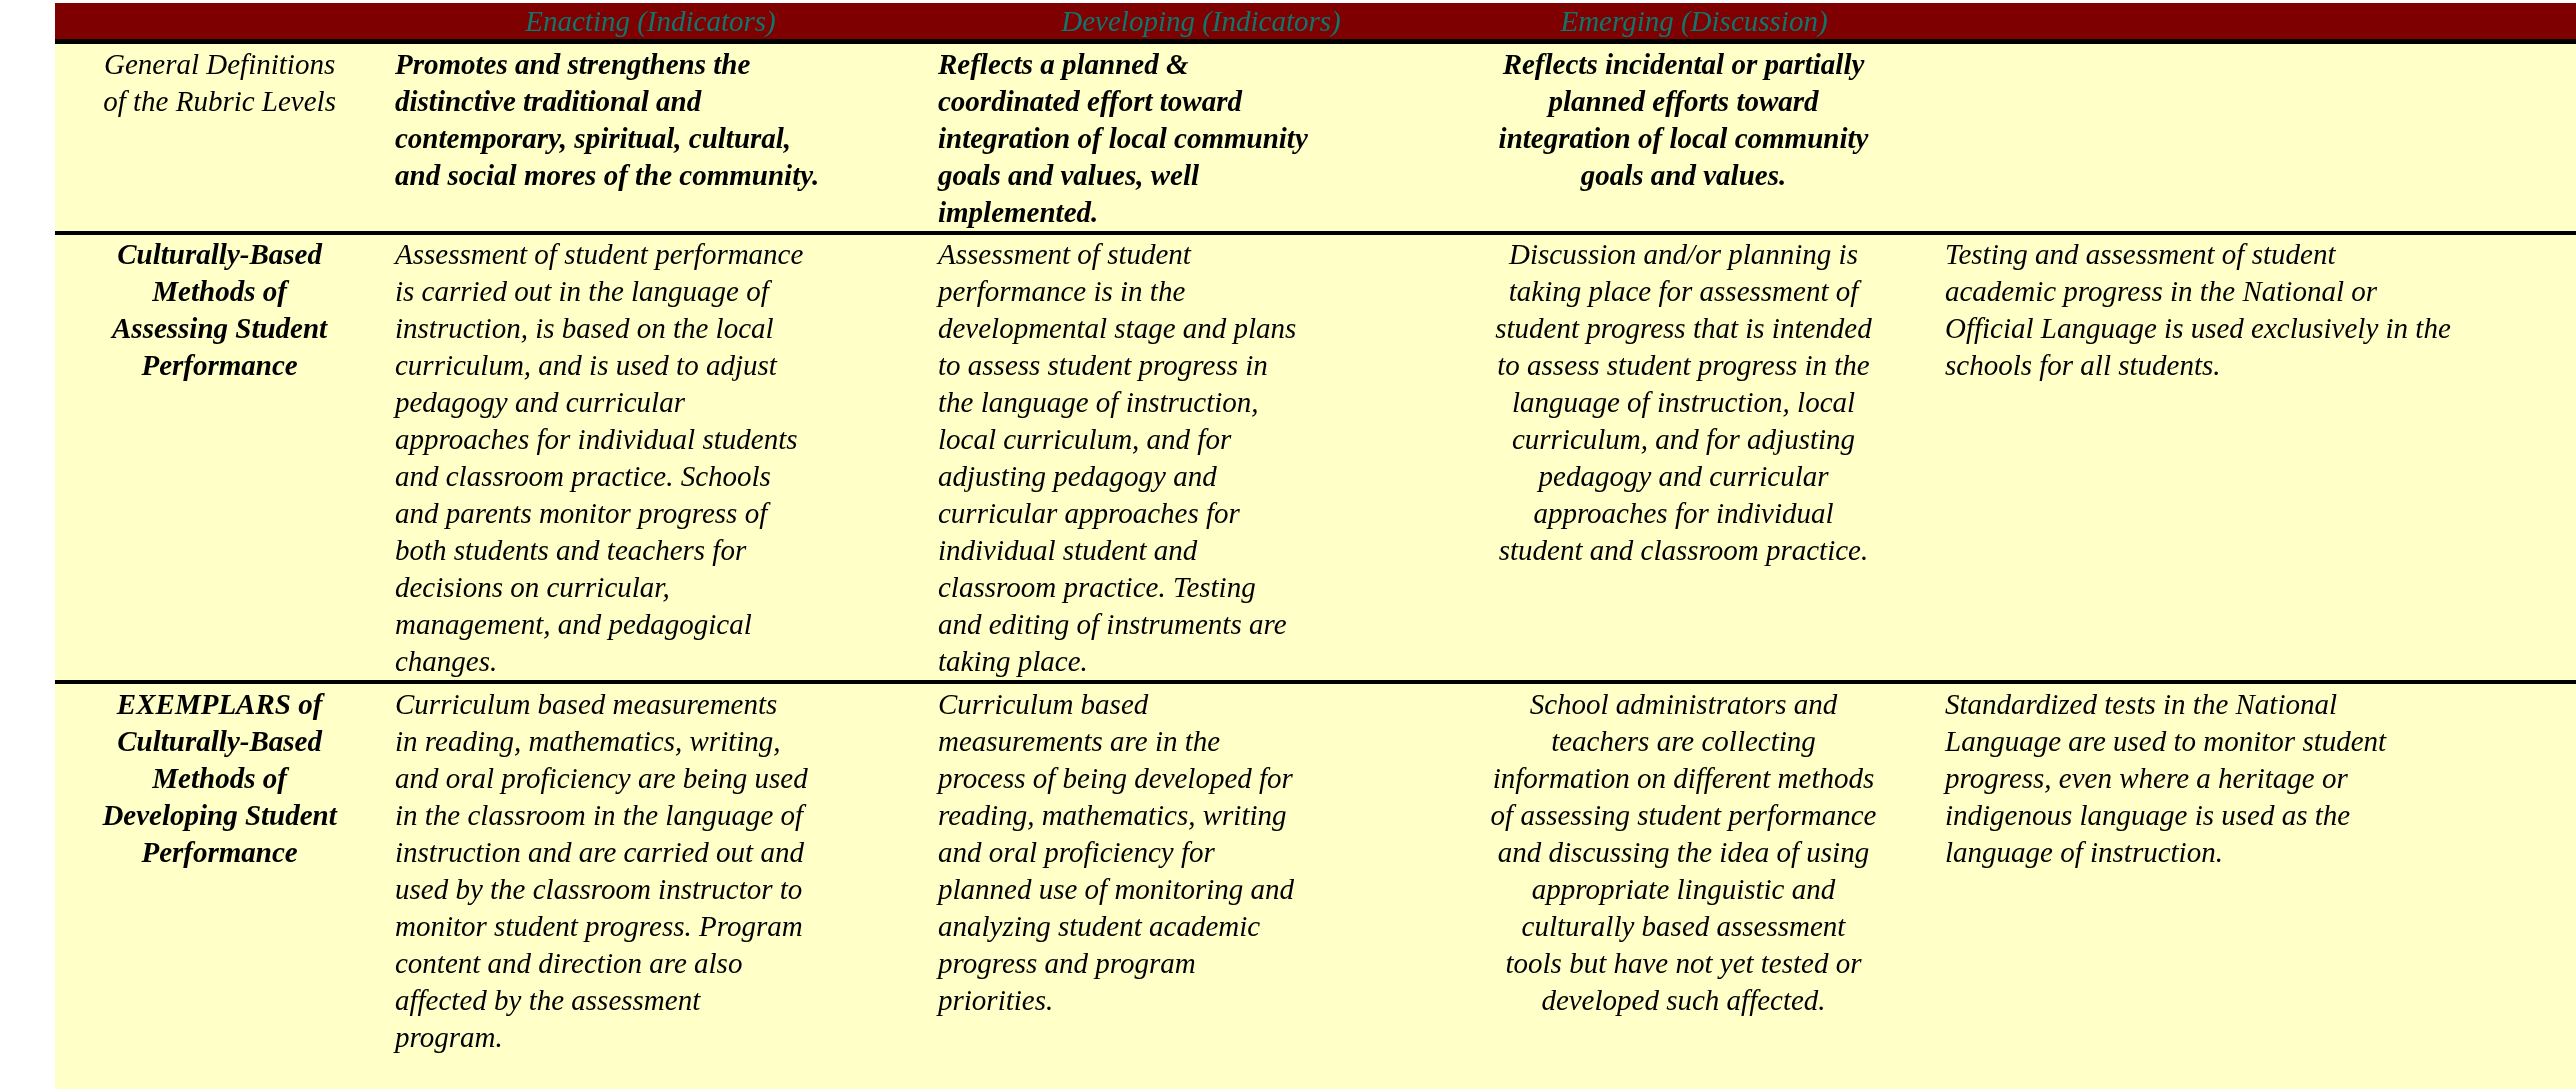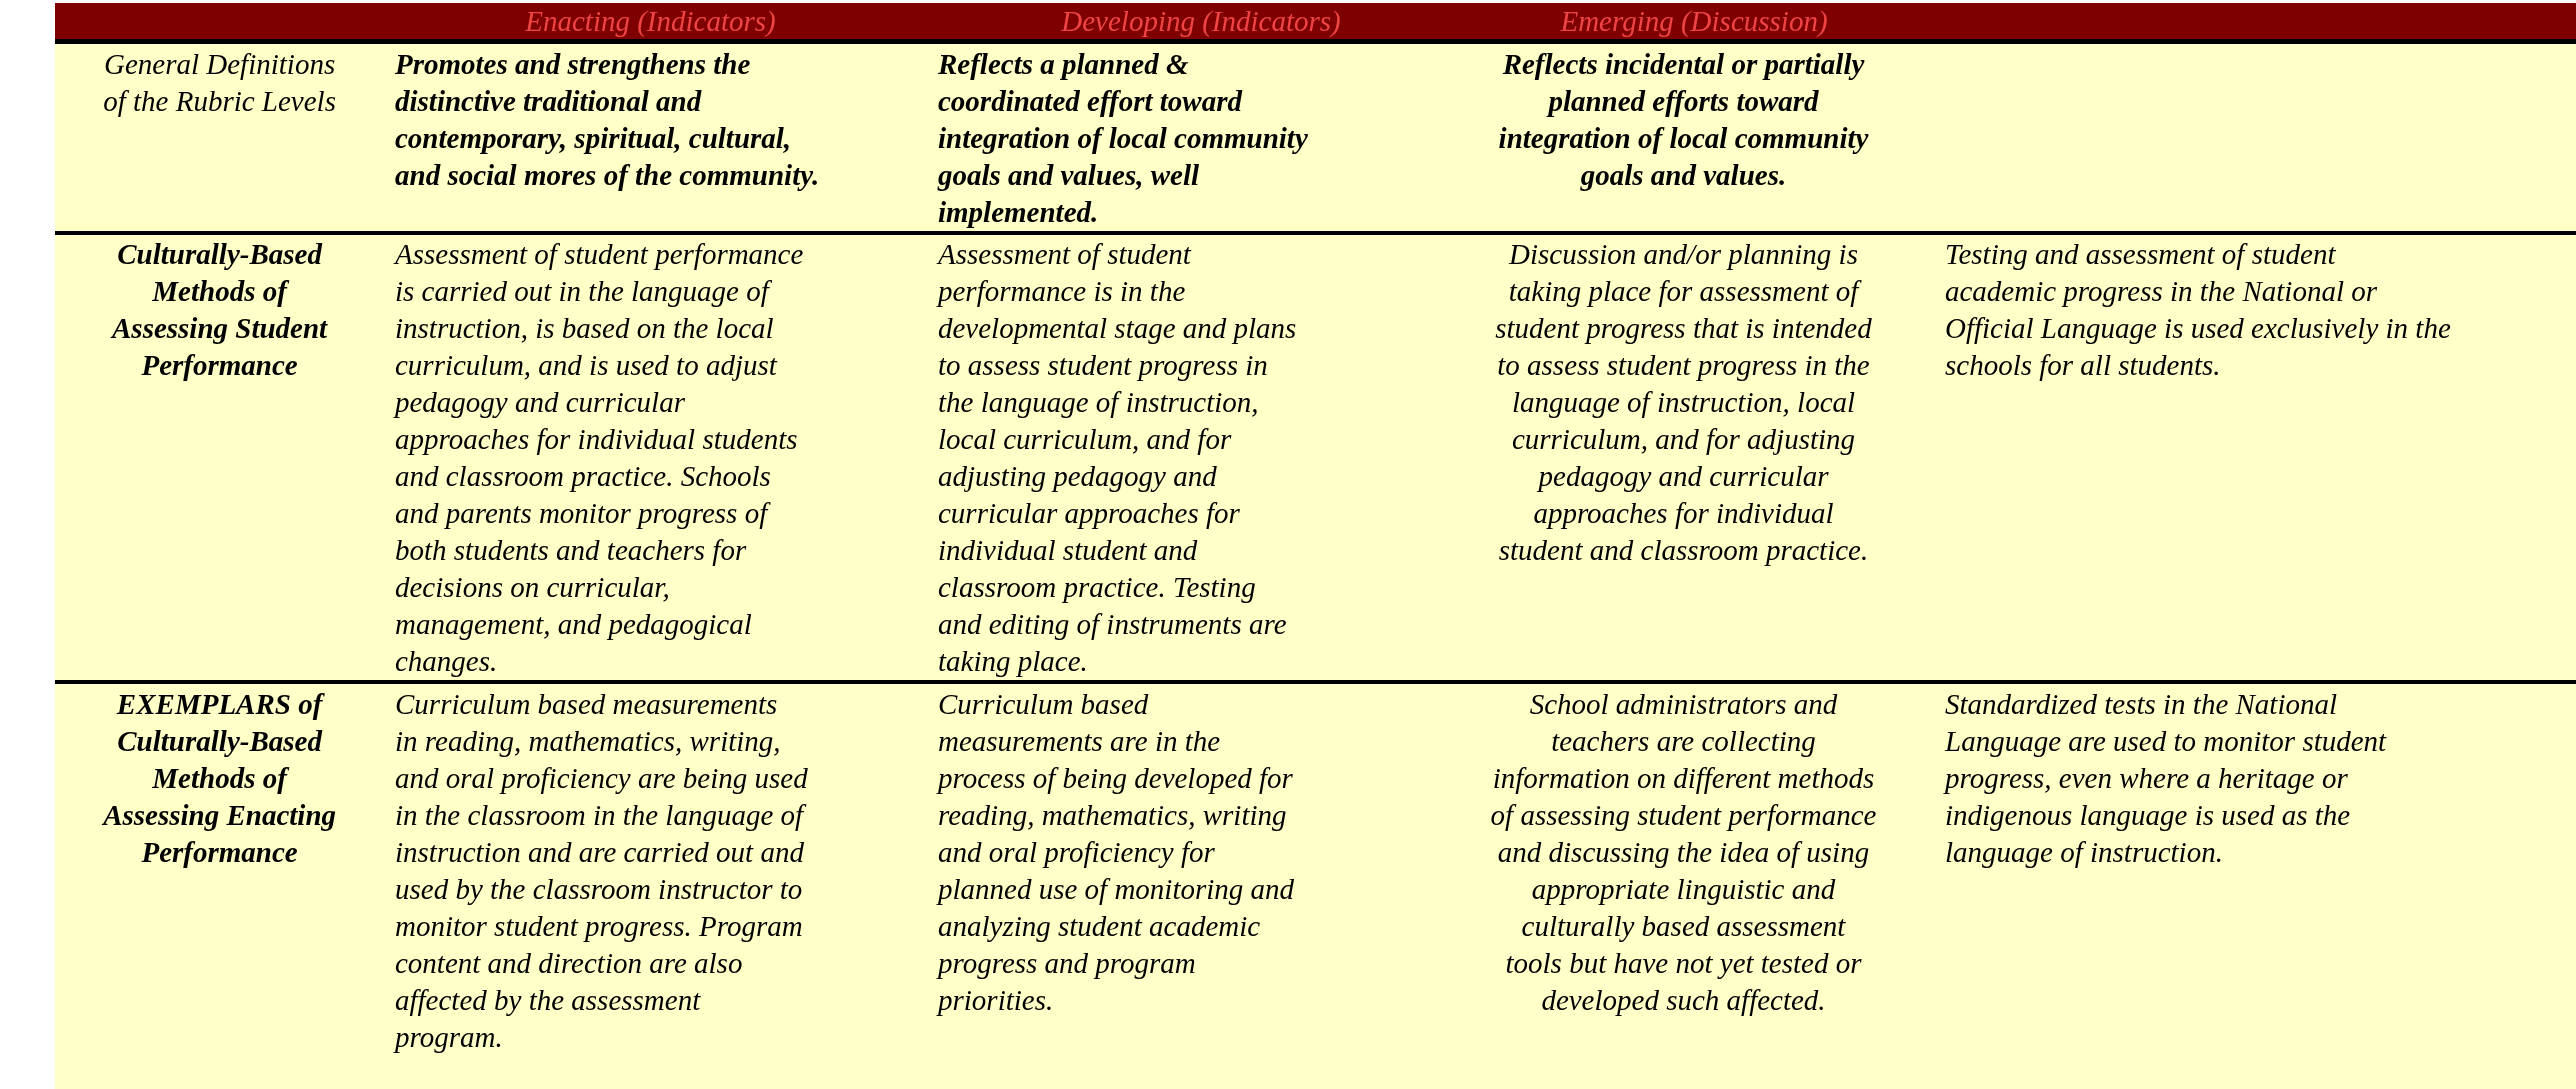--- a/index.html
+++ b/index.html
@@ -39,21 +39,21 @@
   }
   .rule.r0 { top: 36px; height: 5px; }
   .rule.r1 { top: 228px; height: 4.1px; }
   .rule.r2 { top: 677px; height: 4.1px; }
 
   .hcell {
     position: absolute;
     top: 0;
     height: 36px;
     line-height: 36px;
-    color: #ef4444;
+    color: #0f766e;
     font-style: italic;
     font-size: 29px;
     text-align: center;
     white-space: nowrap;
   }
 
   .cell {
     position: absolute;
     font-size: 29px;
     line-height: 37px;
@@ -157,21 +157,21 @@
 approaches for individual
 student and classroom practice.</div>
   <div class="cell c4 row2">Testing and assessment of student
 academic progress in the National or
 Official Language is used exclusively in the
 schools for all students.</div>
 
   <div class="cell rowhead c0 row3">EXEMPLARS  of
 Culturally-Based
 Methods of
-Assessing Enacting
+Developing Student
 Performance</div>
   <div class="cell c1 row3">Curriculum based measurements
 in reading, mathematics, writing,
 and oral proficiency are being used
 in the classroom in the language of
 instruction and are carried out and
 used by the classroom instructor to
 monitor student progress.  Program
 content and direction are also
 affected by the assessment

